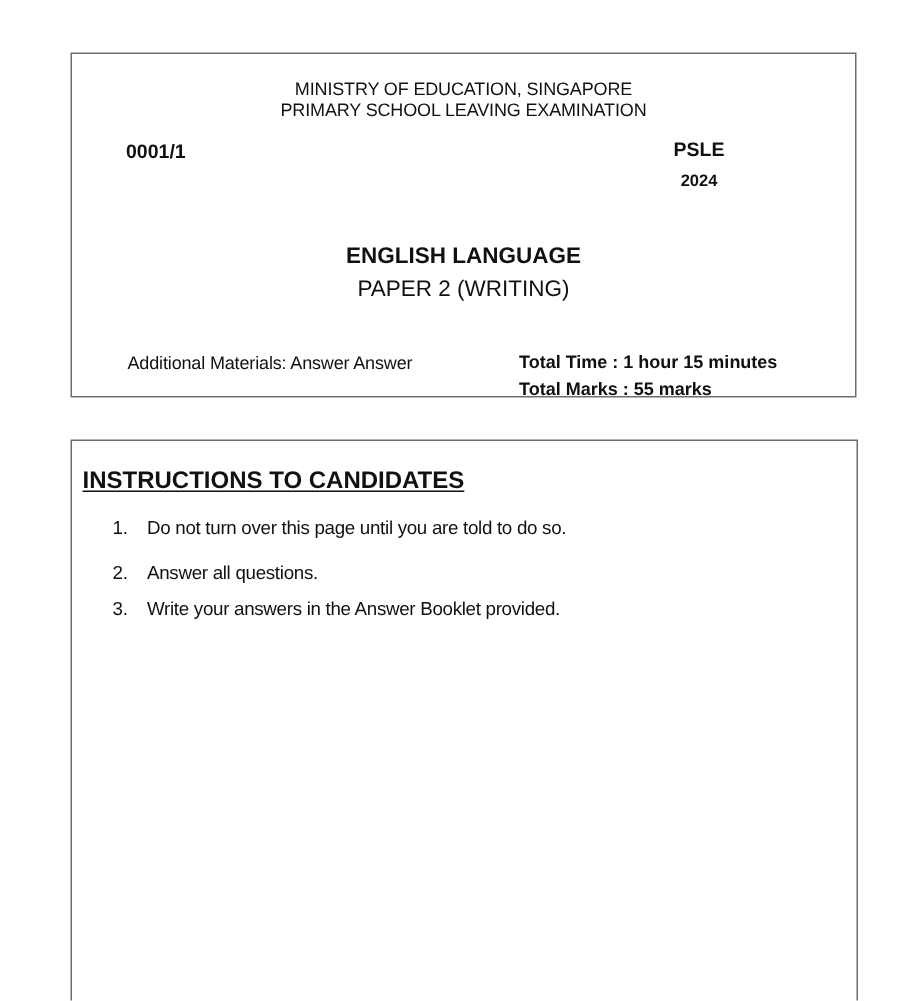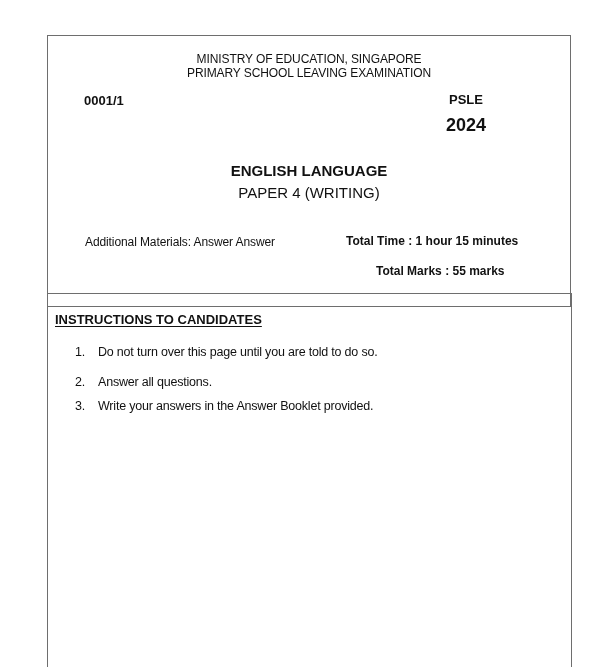--- a/index.html
+++ b/index.html
@@ -17,21 +17,21 @@
     }
     .box {
       position: absolute;
       border: 1.5px solid #6e6e6e;
       box-sizing: border-box;
     }
     #cover-box {
       left: 47px;
       top: 35px;
       width: 524px;
-      height: 272px;
+      height: 230px;
     }
     #instructions-box {
       left: 47px;
       top: 293px;
       width: 525px;
       height: 400px;
     }
     .abs {
       position: absolute;
       white-space: nowrap;
@@ -53,21 +53,21 @@
       font-size: 13px;
     }
     .psle {
       font-weight: bold;
       font-size: 13px;
       text-align: center;
       width: 60px;
     }
     .year {
       font-weight: bold;
-      font-size: 18px;
+      font-size: 11px;
       text-align: center;
       width: 60px;
     }
     .subject {
       font-weight: bold;
       font-size: 15px;
     }
     .paper-title {
       font-size: 15px;
     }
@@ -75,21 +75,21 @@
       font-size: 12px;
       letter-spacing: -0.1px;
     }
     .bold-small {
       font-size: 12px;
       font-weight: bold;
       line-height: 14px;
     }
     .instr-heading {
       font-weight: bold;
-      font-size: 13px;
+      font-size: 16px;
       text-decoration: underline;
       text-underline-offset: 2px;
       text-align: center;
     }
     .instr-item {
       position: absolute;
       left: 9px;
       font-size: 12.5px;
       letter-spacing: -0.2px;
       white-space: nowrap;
@@ -106,25 +106,25 @@
 <div id="cover-box" class="box">
   <div class="center-line ministry" style="top:16px;">MINISTRY OF EDUCATION, SINGAPORE</div>
   <div class="center-line ministry" style="top:30px;">PRIMARY SCHOOL LEAVING EXAMINATION</div>
 
   <div class="abs paper-code" style="left:36px; top:57px;">0001/1</div>
 
   <div class="abs psle" style="left:388px; top:56px;">PSLE</div>
   <div class="abs year" style="left:388px; top:79px;">2024</div>
 
   <div class="center-line subject" style="top:126px;">ENGLISH LANGUAGE</div>
-  <div class="center-line paper-title" style="top:148px;">PAPER 4 (WRITING)</div>
+  <div class="center-line paper-title" style="top:148px;">PAPER 2 (WRITING)</div>
 
   <div class="abs small" style="left:37px; top:199px;">Additional Materials: Answer Answer</div>
   <div class="abs bold-small" style="left:298px; top:198px;">Total Time : 1 hour 15 minutes</div>
-  <div class="abs bold-small" style="left:298px; top:228px;margin-left:30px;">Total Marks : 55 marks</div>
+  <div class="abs bold-small" style="left:298px; top:216px;">Total Marks : 55 marks</div>
 </div>
 
 <div id="instructions-box" class="box">
   <div class="abs instr-heading" style="left:7px; top:18px;">INSTRUCTIONS TO CANDIDATES</div>
 
   <div class="instr-item" style="top:51px;">
     <span class="instr-num">1.</span><span>Do not turn over this page until you are told to do so.</span>
   </div>
   <div class="instr-item" style="top:81px;">
     <span class="instr-num">2.</span><span>Answer all questions.</span>

